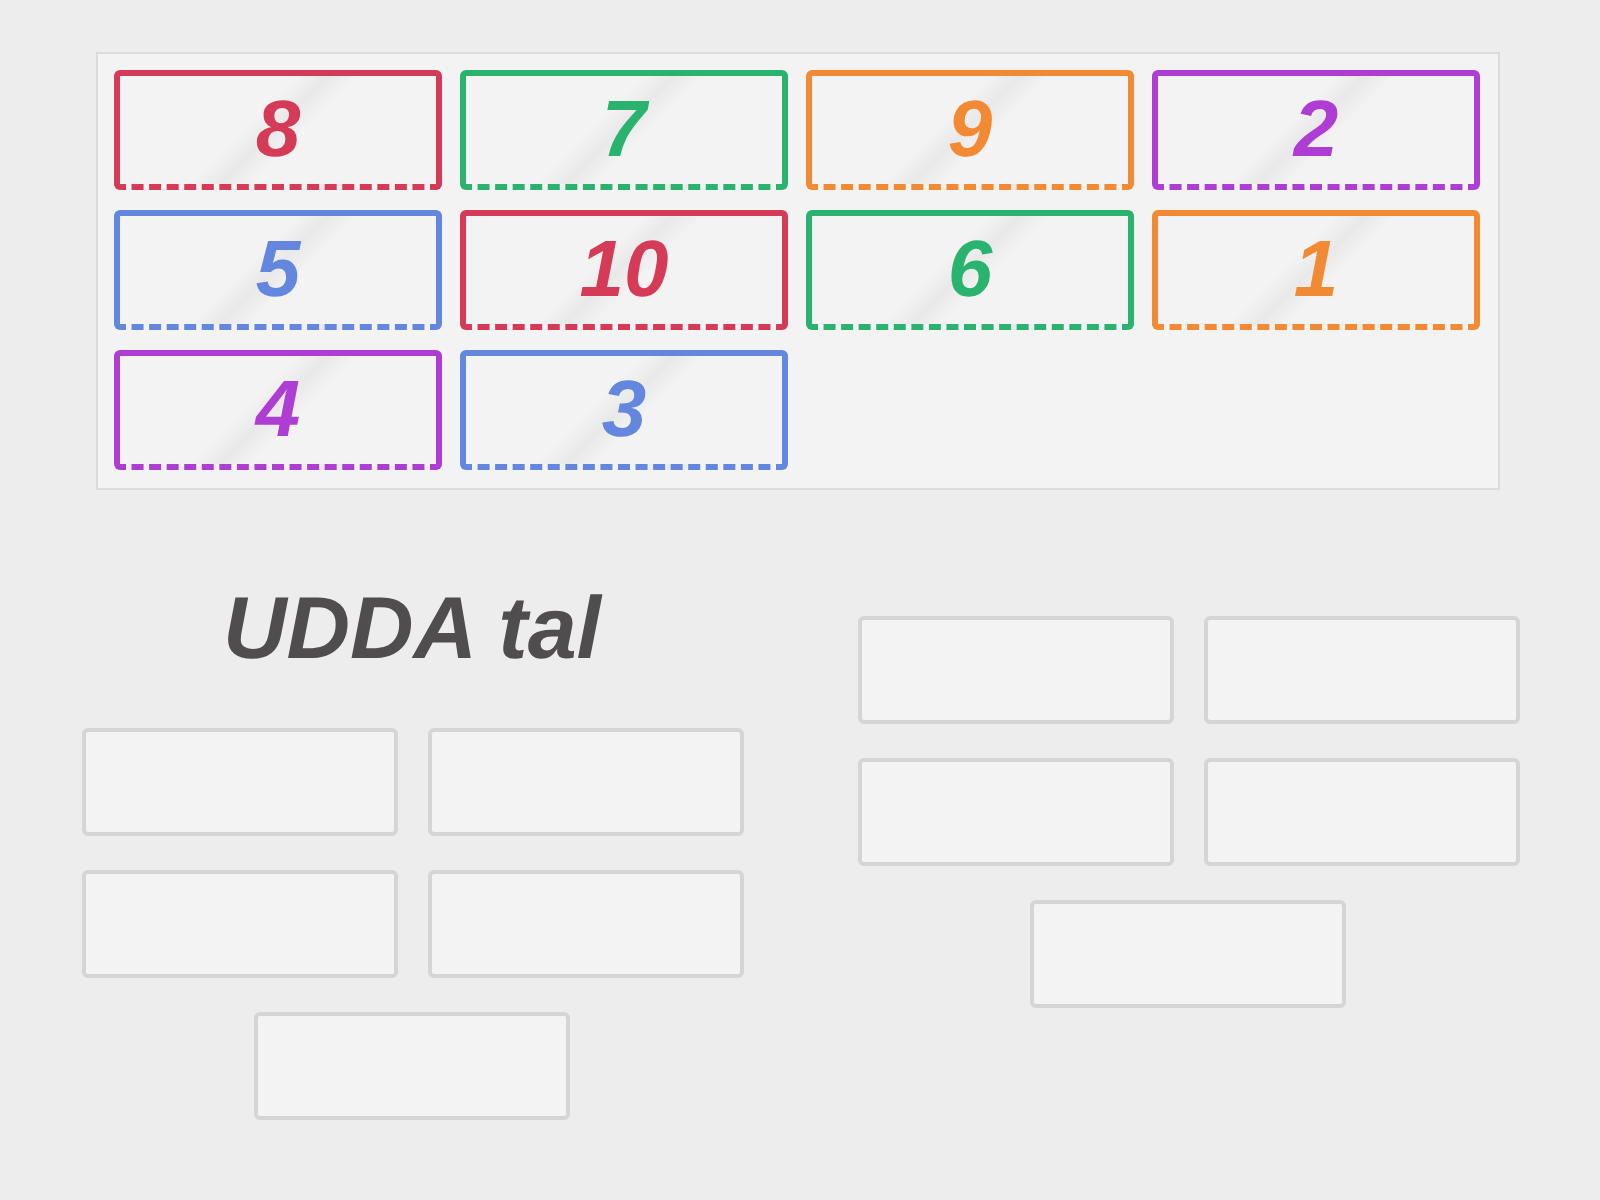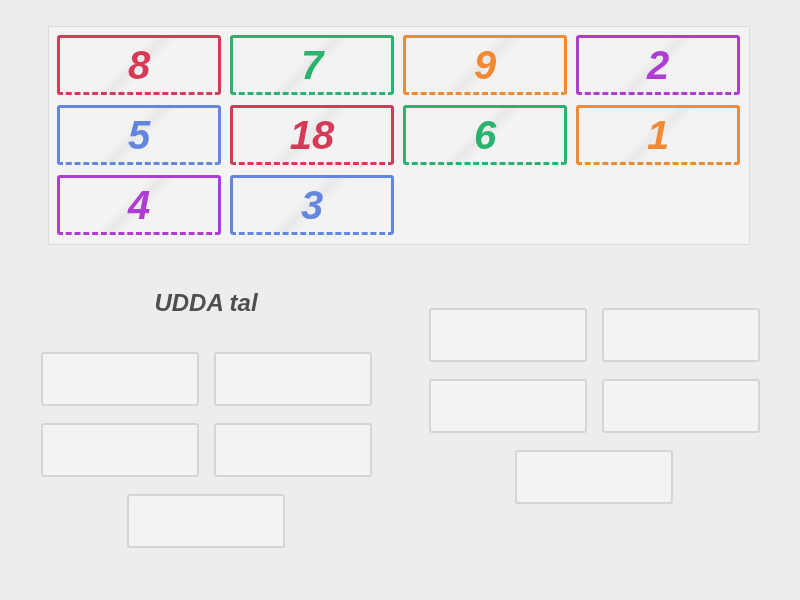--- a/index.html
+++ b/index.html
@@ -34,24 +34,24 @@
     background: linear-gradient(135deg, transparent 42%, rgba(110,110,110,0.07) 49%, transparent 56%);
     cursor: grab;
     user-select: none;
   }
 
   
   .group { position: absolute; top: 280px; width: 360px; }
   .group.left  { left: 26px; }
   .group.right { left: 414px; }
   .group-title {
-    margin-top: 2px;
+    margin-top: 14px;
     text-align: center;
     font-style: italic; font-weight: bold;
-    font-size: 24px; line-height: 42px;
+    font-size: 44px; line-height: 42px;
     color: #4f4d4e;
   }
   .slots {
     width: 331px;
     margin: 28px auto 0;
     display: flex; flex-wrap: wrap; justify-content: center;
     gap: 17px 15px;
   }
   .slot {
     width: 158px; height: 54px;
@@ -63,21 +63,21 @@
 </style>
 </head>
 <body style="background-color: rgb(238, 237, 238);">
 
 <div class="pool" style="background-color: rgb(244, 243, 244); border-color: rgb(220, 219, 220);">
   <div class="tile" style="color: rgb(213, 59, 86); border-color: rgb(213, 59, 86);">8</div>
   <div class="tile" style="color: rgb(42, 179, 111); border-color: rgb(42, 179, 111);">7</div>
   <div class="tile" style="color: rgb(242, 138, 51); border-color: rgb(242, 138, 51);">9</div>
   <div class="tile" style="color: rgb(174, 62, 211); border-color: rgb(174, 62, 211);">2</div>
   <div class="tile" style="color: rgb(99, 135, 222); border-color: rgb(99, 135, 222);">5</div>
-  <div class="tile" style="color: rgb(213, 59, 86); border-color: rgb(213, 59, 86);">18</div>
+  <div class="tile" style="color: rgb(213, 59, 86); border-color: rgb(213, 59, 86);">10</div>
   <div class="tile" style="color: rgb(42, 179, 111); border-color: rgb(42, 179, 111);">6</div>
   <div class="tile" style="color: rgb(242, 138, 51); border-color: rgb(242, 138, 51);">1</div>
   <div class="tile" style="color: rgb(174, 62, 211); border-color: rgb(174, 62, 211);">4</div>
   <div class="tile" style="color: rgb(99, 135, 222); border-color: rgb(99, 135, 222);">3</div>
 </div>
 
 <div class="group left">
   <div class="group-title" style="color: rgb(79, 77, 78);">UDDA tal</div>
   <div class="slots">
     <div class="slot" style="border-color: rgb(214, 213, 214); background-color: rgb(244, 243, 244);"></div>

